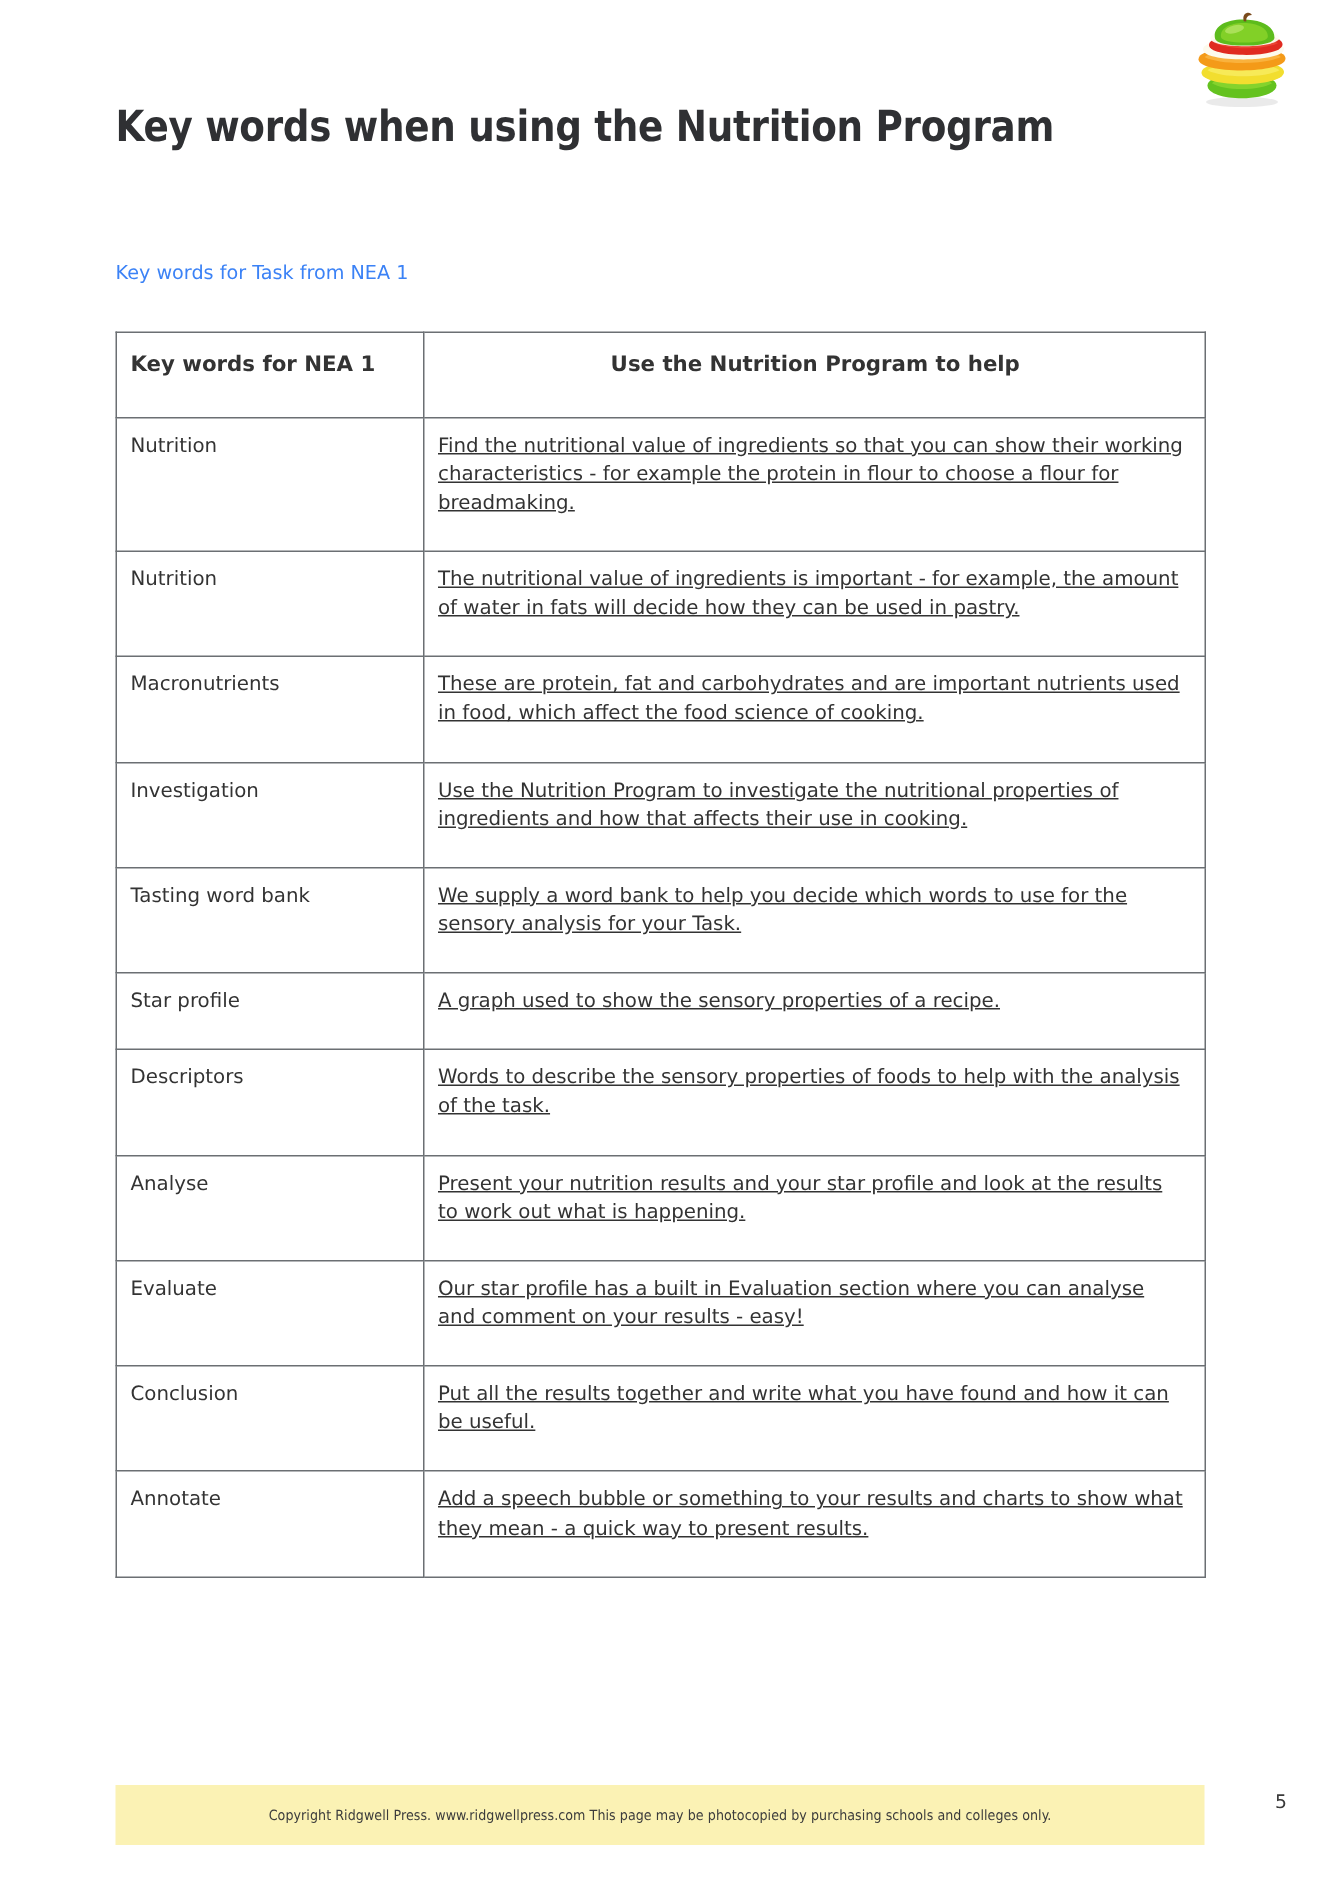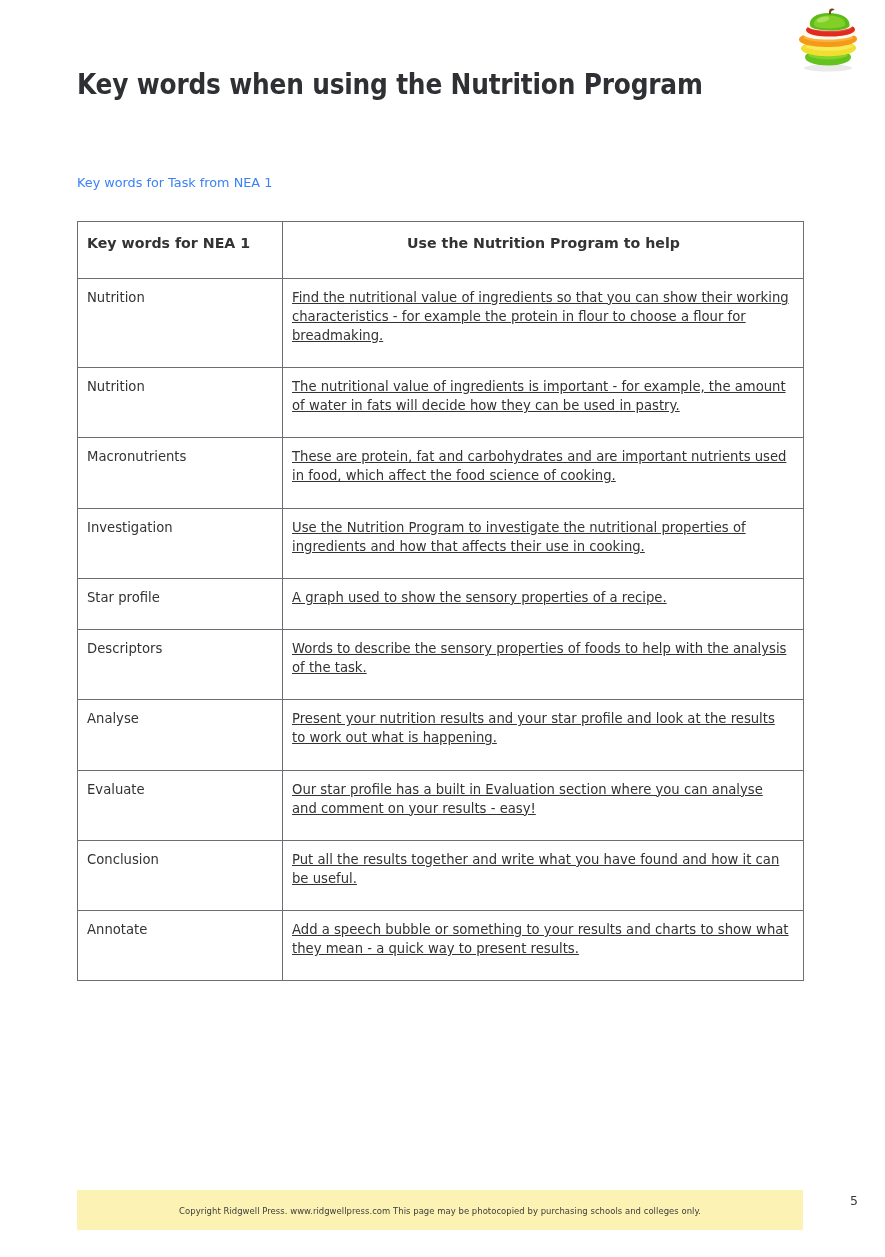--- a/index.html
+++ b/index.html
@@ -178,20 +178,24 @@
         </tr>
         <tr>
           <td class="term">Macronutrients</td>
           <td class="desc">These are protein, fat and carbohydrates and are important nutrients used in food, which affect the food science of cooking.</td>
         </tr>
         <tr>
           <td class="term">Investigation</td>
           <td class="desc">Use the Nutrition Program to investigate the nutritional properties of ingredients and how that affects their use in cooking.</td>
         </tr>
         <tr>
+          <td class="term">Tasting word bank</td>
+          <td class="desc">We supply a word bank to help you decide which words to use for the sensory analysis for your Task.</td>
+        </tr>
+        <tr>
           <td class="term">Star profile</td>
           <td class="desc">A graph used to show the sensory properties of a recipe.</td>
         </tr>
         <tr>
           <td class="term">Descriptors</td>
           <td class="desc">Words to describe the sensory properties of foods to help with the analysis of the task.</td>
         </tr>
         <tr>
           <td class="term">Analyse</td>
           <td class="desc">Present your nutrition results and your star profile and look at the results to work out what is happening.</td>

